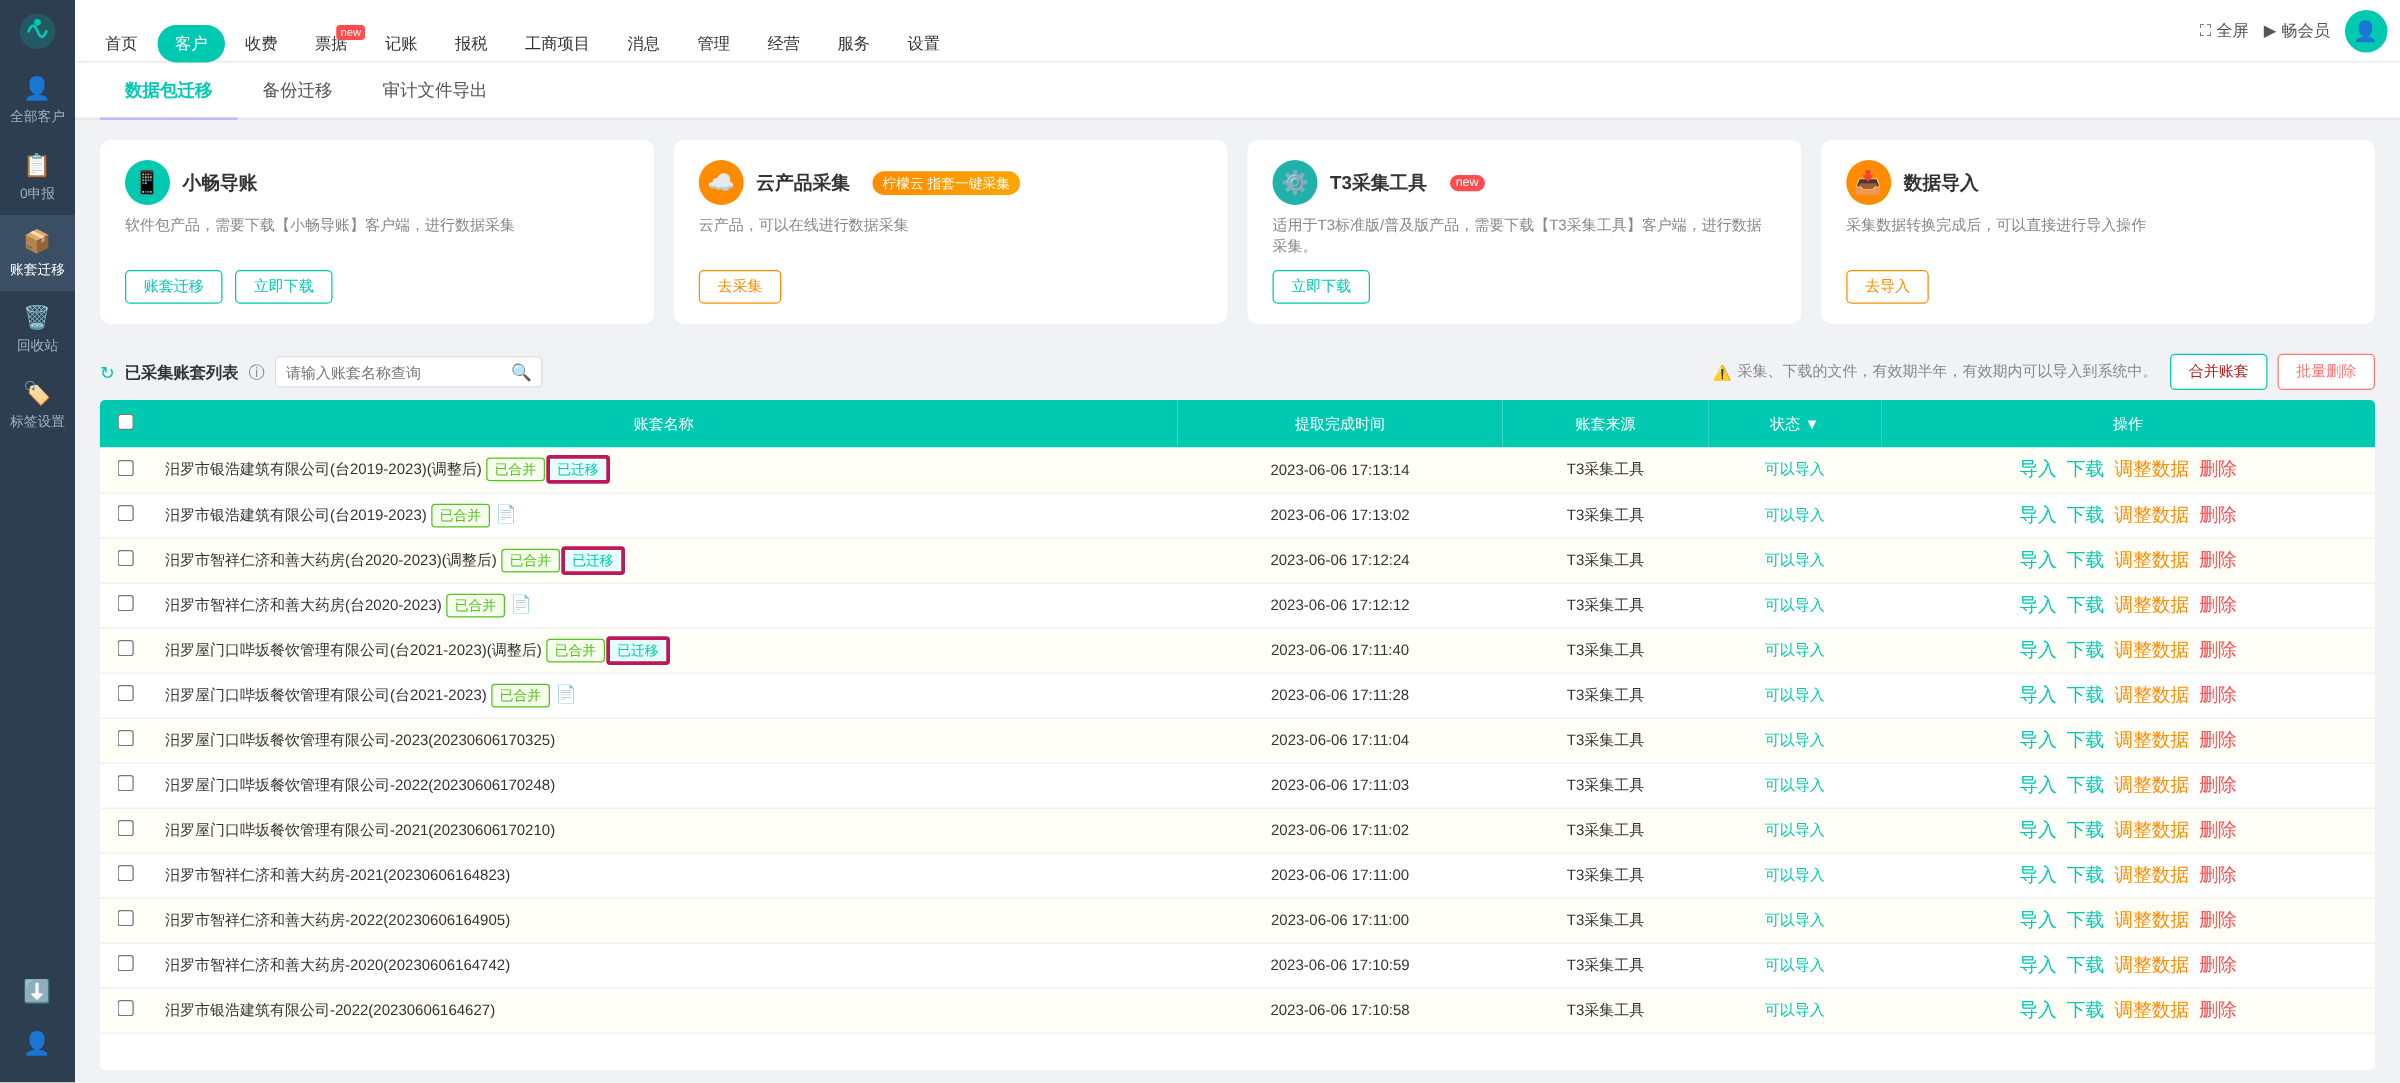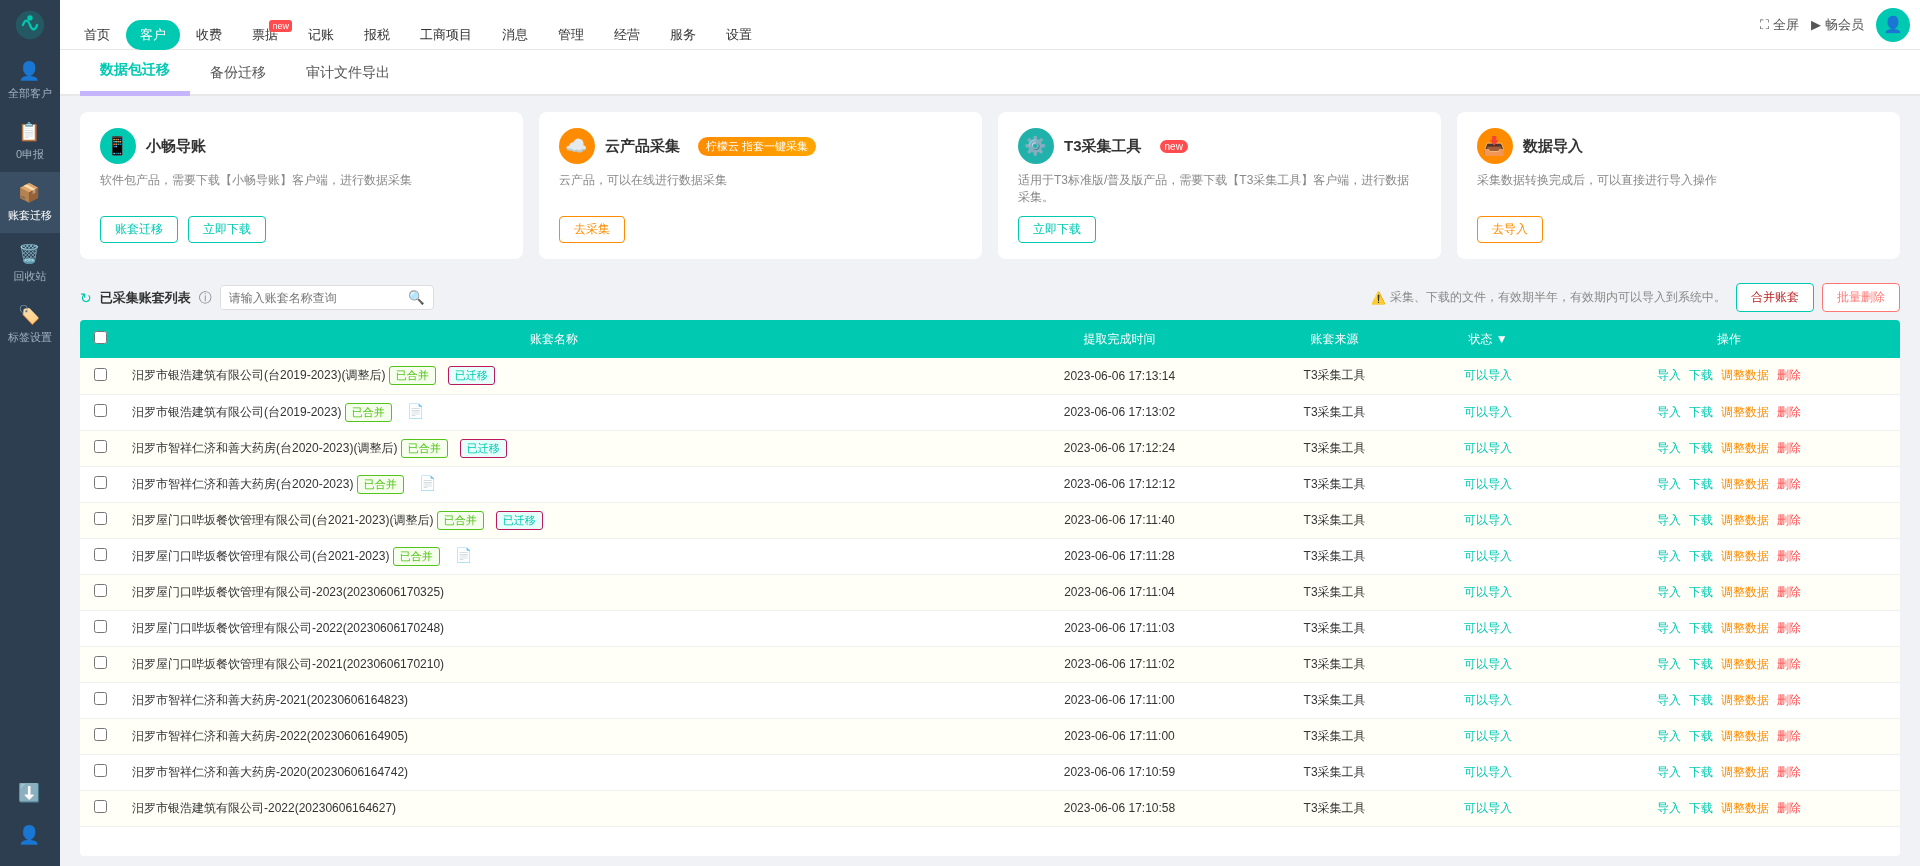--- a/index.html
+++ b/index.html
@@ -143,21 +143,21 @@
     .tab {
       padding: 12px 20px;
       cursor: pointer;
       color: #555;
       font-size: 14px;
       border-bottom: 2px solid transparent;
       margin-bottom: -2px;
     }
     .tab.active {
       color: #00c9b1;
-      border-bottom: 5px solid #c4b5fd;
+      border-bottom: 2px solid #c4b5fd;
       font-weight: bold;
     }
 
     
     .cards-area {
       display: flex;
       gap: 16px;
       padding: 16px 20px;
       background: #f0f2f5;
       flex-shrink: 0;
@@ -346,29 +346,29 @@
       padding: 6px 12px;
       text-align: center;
       color: #333;
     }
     table tbody td:nth-child(2) { text-align: left; }
     .tag {
       display: inline-block;
       padding: 1px 6px;
       border-radius: 3px;
       font-size: 11px;
-      margin-right: 12px;
+      margin-right: 1px;
     }
     .tag.green { border: 1px solid #52c41a; color: #52c41a; background: #f6ffed; }
-    .tag.teal { border: 1px solid #be185d; color: #00c9b1; background: #e6fffb; }
+    .tag.teal { border: 3px solid #be185d; color: #00c9b1; background: #e6fffb; }
     .action-link {
       color: #00c9b1;
       cursor: pointer;
       margin: 0 4px;
-      font-size: 12px;
+      font-size: 15px;
     }
     .action-link.red { color: #ff4d4f; }
     .action-link.orange { color: #ff8c00; }
     .status-ok { color: #00c9b1; }
     .icon-small { font-size: 14px; color: #888; cursor: pointer; }
     input[type="checkbox"] { cursor: pointer; }
   </style>
 </head>
 <body>
 

